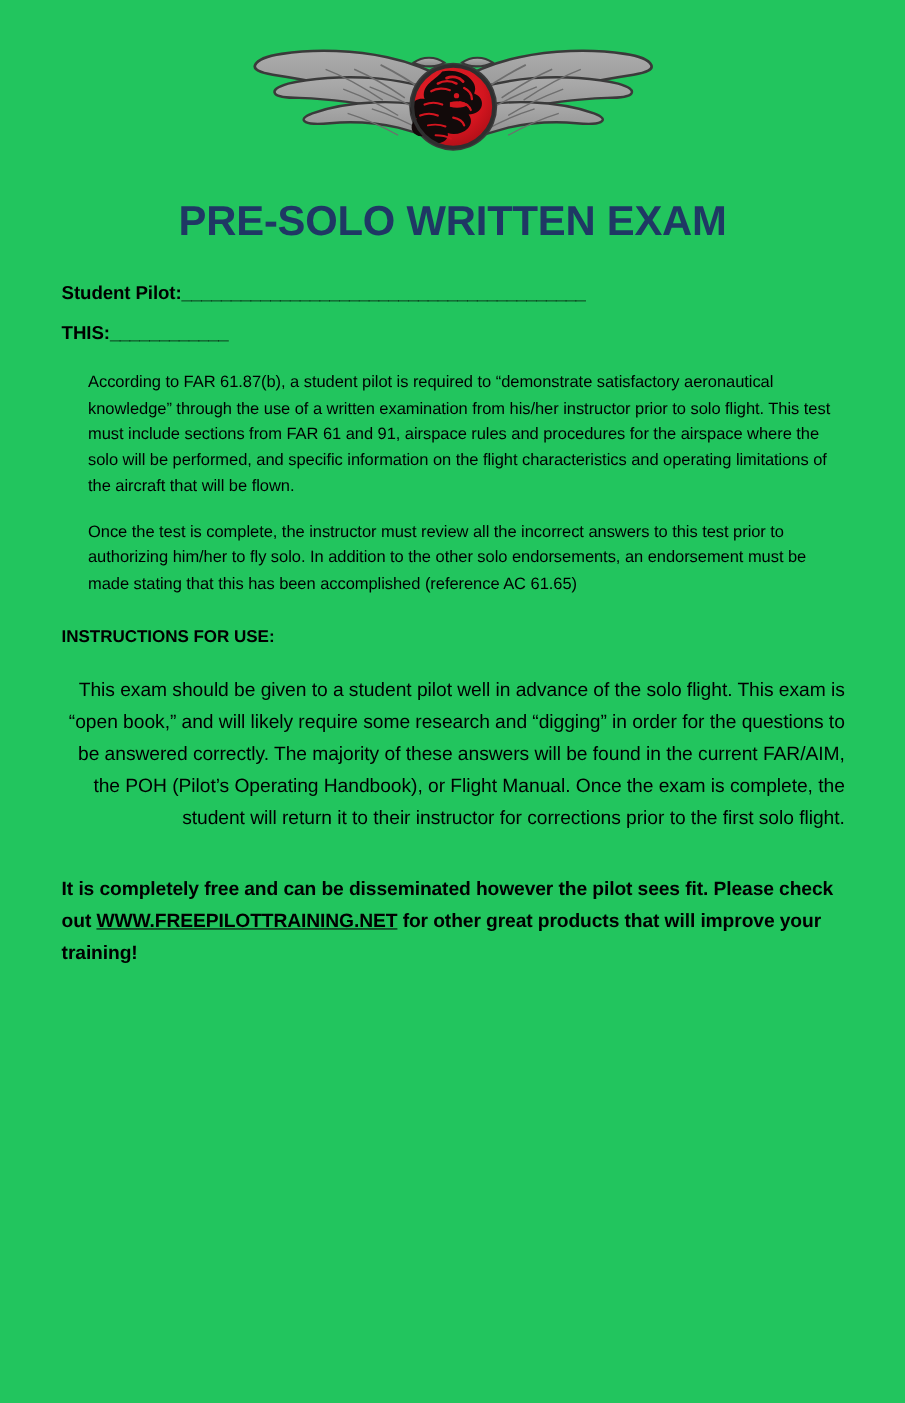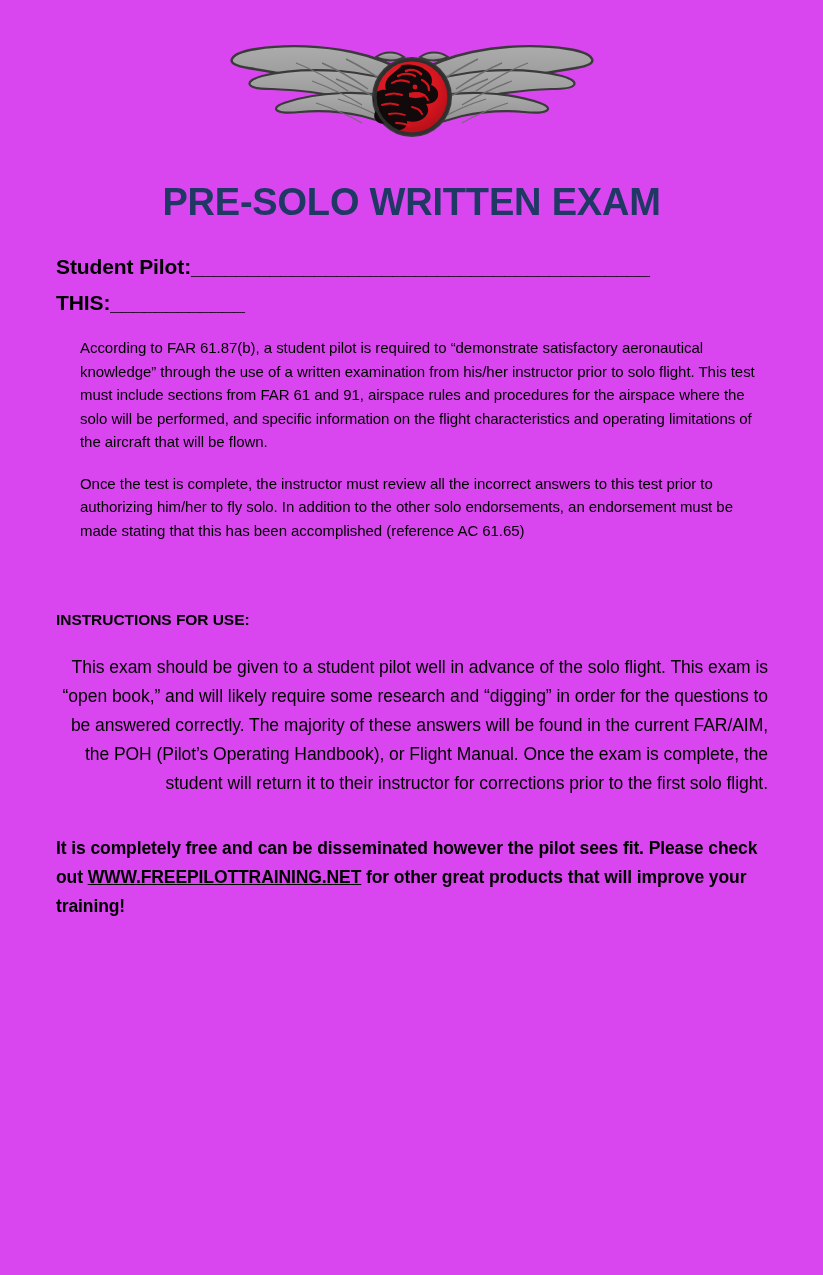--- a/index.html
+++ b/index.html
@@ -13,21 +13,21 @@
     position: relative;
     font-family: "Liberation Sans", sans-serif;
     color: #000000;
     overflow: hidden;
   }
 
   .page {
     position: relative;
     width: 823px;
     height: 1275px;
-    background: #d946ef;
+    background: #22c55e;
   }
 
   
   .logo-wrap {
     position: absolute;
     left: 0;
     top: 34px;
     width: 823px;
     height: 118px;
     display: flex;
@@ -58,21 +58,21 @@
   
   .content {
     position: absolute;
     left: 56px;
     top: 256px;
     width: 712px;
   }
 
   
   .field-row {
-    font-size: 21px;
+    font-size: 17px;
     line-height: 22px;
     font-weight: bold;
     white-space: nowrap;
     letter-spacing: -0.1px;
   }
   .field-row .field-label { font-weight: bold; }
   .field-row .field-blank {
     font-weight: bold;
     letter-spacing: -0.5px;
   }
@@ -99,21 +99,20 @@
     line-height: 29px;
     font-weight: bold;
     text-align: left;
     letter-spacing: -0.1px;
   }
   .heading-sm {
     font-size: 15.5px;
     line-height: 23px;
     font-weight: bold;
     letter-spacing: -0.05px;
-    margin-top: 40px;
   }
   .url-link {
     font-weight: bold;
     text-decoration: underline;
     color: #000000;
     margin-top: 12px;
   }
 
   .sp-22 { height: 22px; }
   .sp-18 { height: 18px; }

